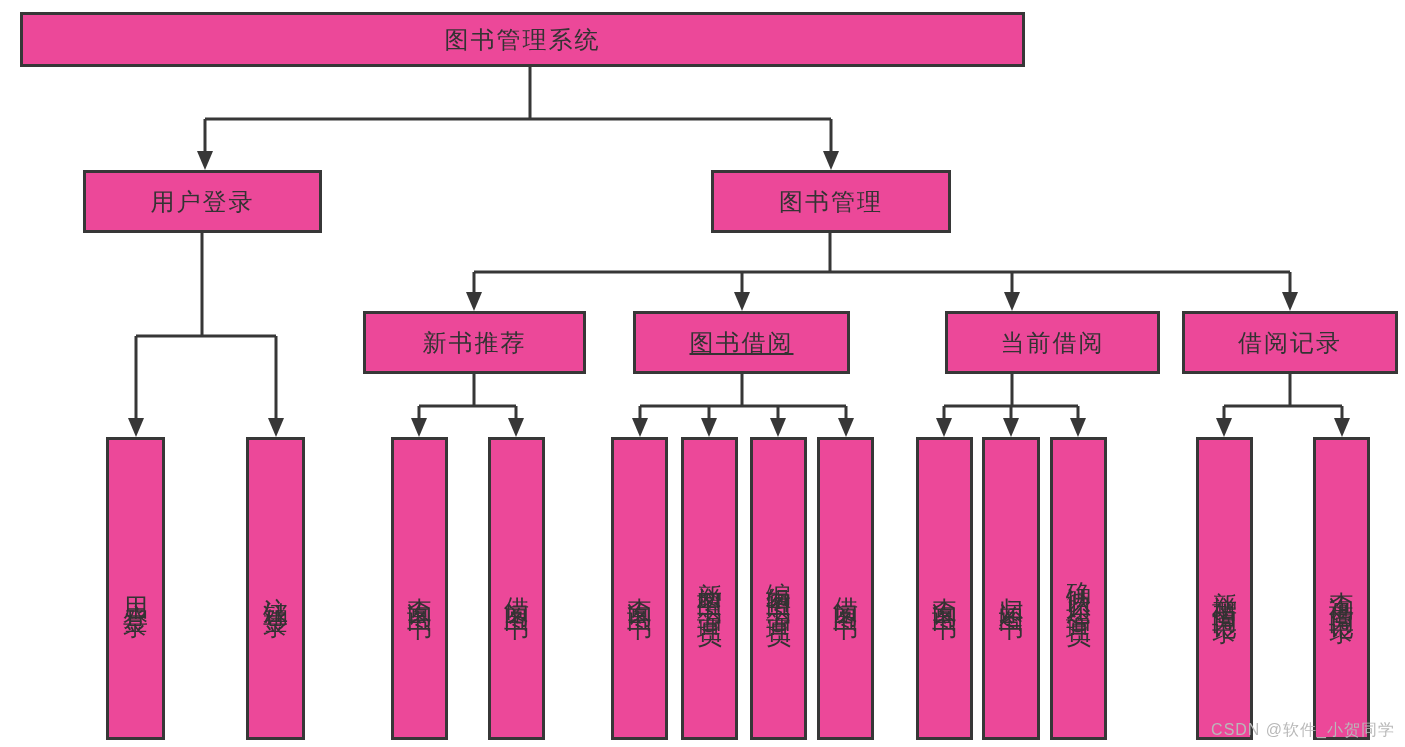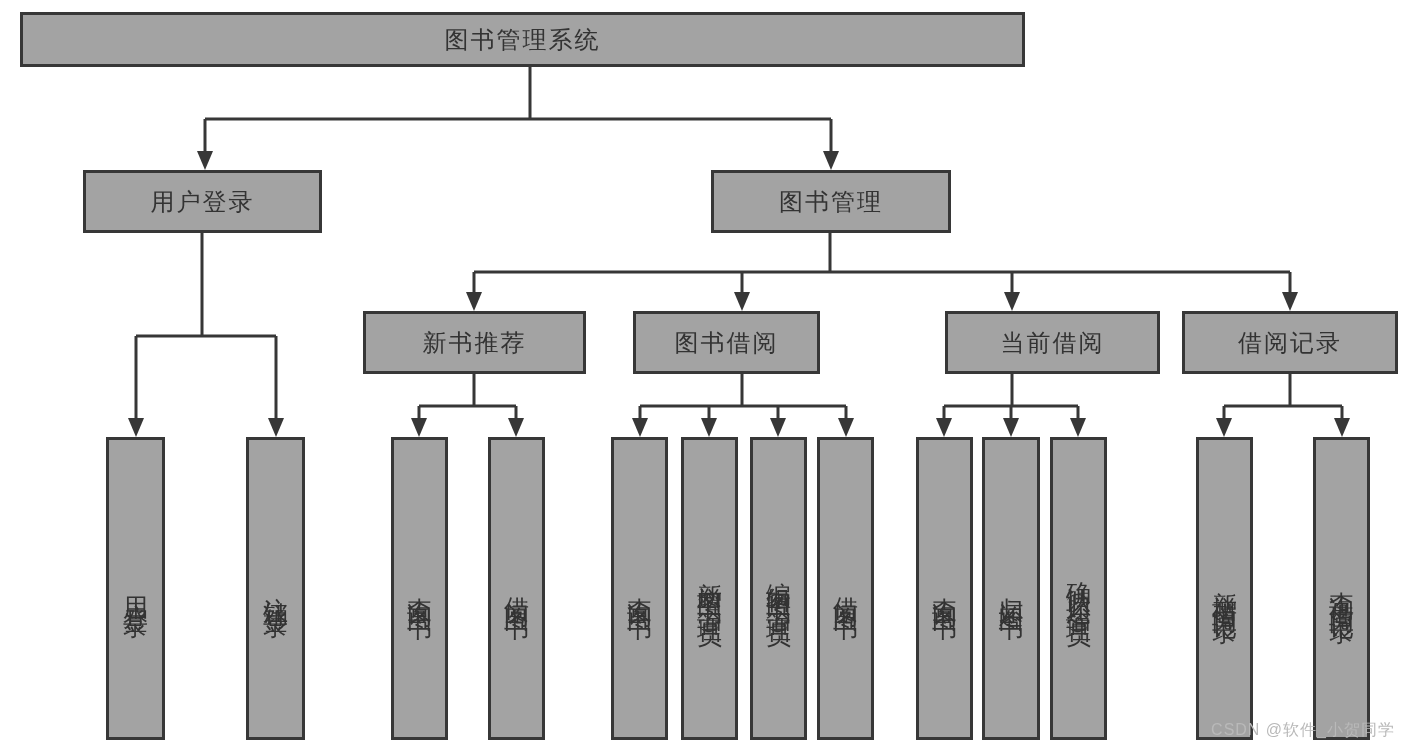--- a/index.html
+++ b/index.html
@@ -7,21 +7,21 @@
     position:relative;
     width:1405px;height:747px;
     background:#ffffff;
     font-family:"Liberation Sans","DejaVu Sans",sans-serif;
     overflow:hidden;
   }
   .node{
     position:absolute;
     box-sizing:border-box;
     border:3px solid #373737;
-    background:#a3a3a3;
+    background:#ec4899;
     display:flex;align-items:center;justify-content:center;
     color:#333333;
   }
   .hbox{font-size:24px;letter-spacing:2px;white-space:nowrap;}
   .vbox span{
     writing-mode:vertical-rl;
     text-orientation:mixed;
     font-size:25px;
     letter-spacing:6px;
     line-height:1;
@@ -97,21 +97,21 @@
   <div class="node hbox" style="left:83px;top:170px;width:239px;height:63px;">
     <span>用户登录</span>
   </div>
   <div class="node hbox" style="left:363px;top:311px;width:223px;height:63px;">
     <span>新书推荐</span>
   </div>
 
   <div class="node hbox" style="left:711px;top:170px;width:240px;height:63px;">
     <span>图书管理</span>
   </div>
-  <div class="node hbox" style="left:633px;top:311px;width:187px;height:63px;">
+  <div class="node hbox" style="left:633px;top:311px;width:217px;height:63px;text-decoration:underline;">
     <span>图书借阅</span>
   </div>
   <div class="node hbox" style="left:905px;top:311px;width:215px;height:63px;margin-left:40px;">
     <span>当前借阅</span>
   </div>
   <div class="node hbox" style="left:1182px;top:311px;width:216px;height:63px;">
     <span>借阅记录</span>
   </div>
 
   <div class="node vbox" style="left:106px;top:437px;width:59px;height:303px;">

